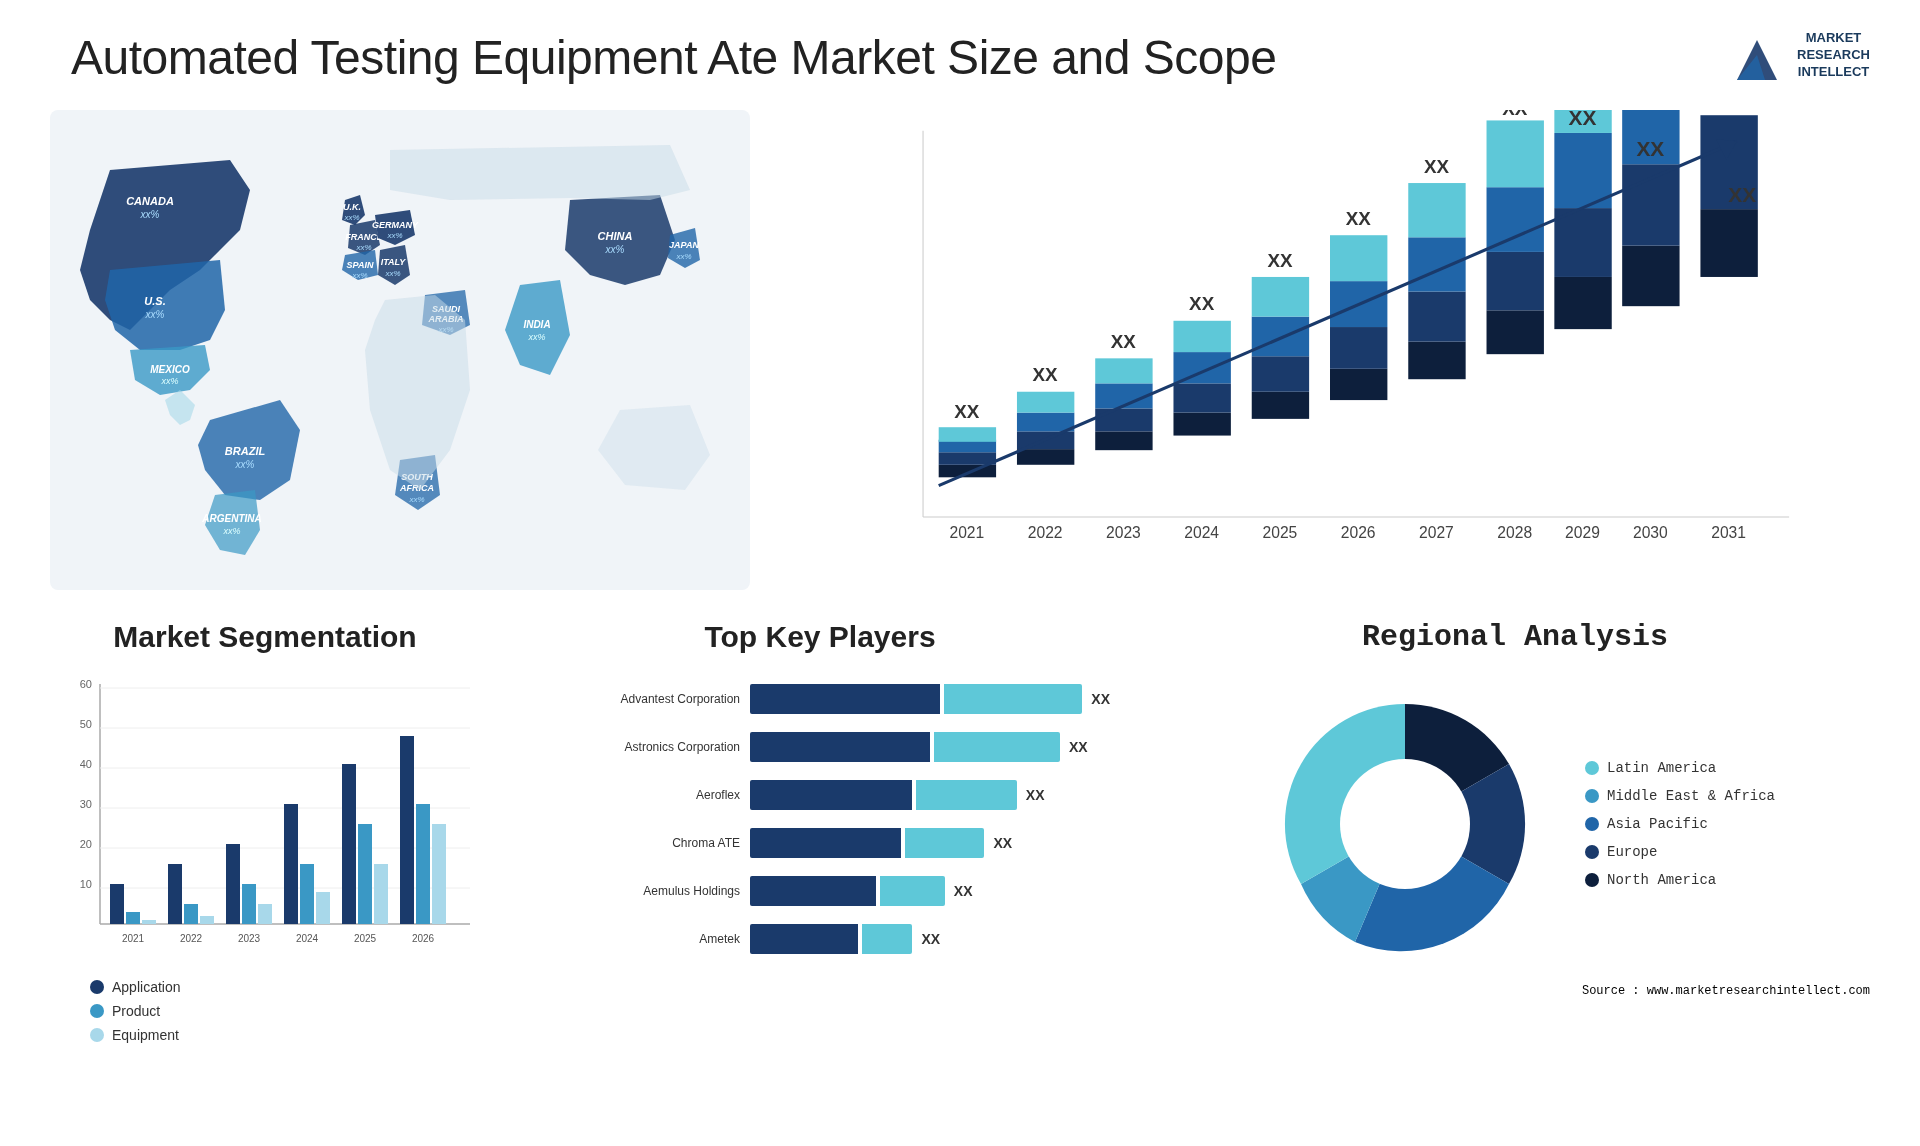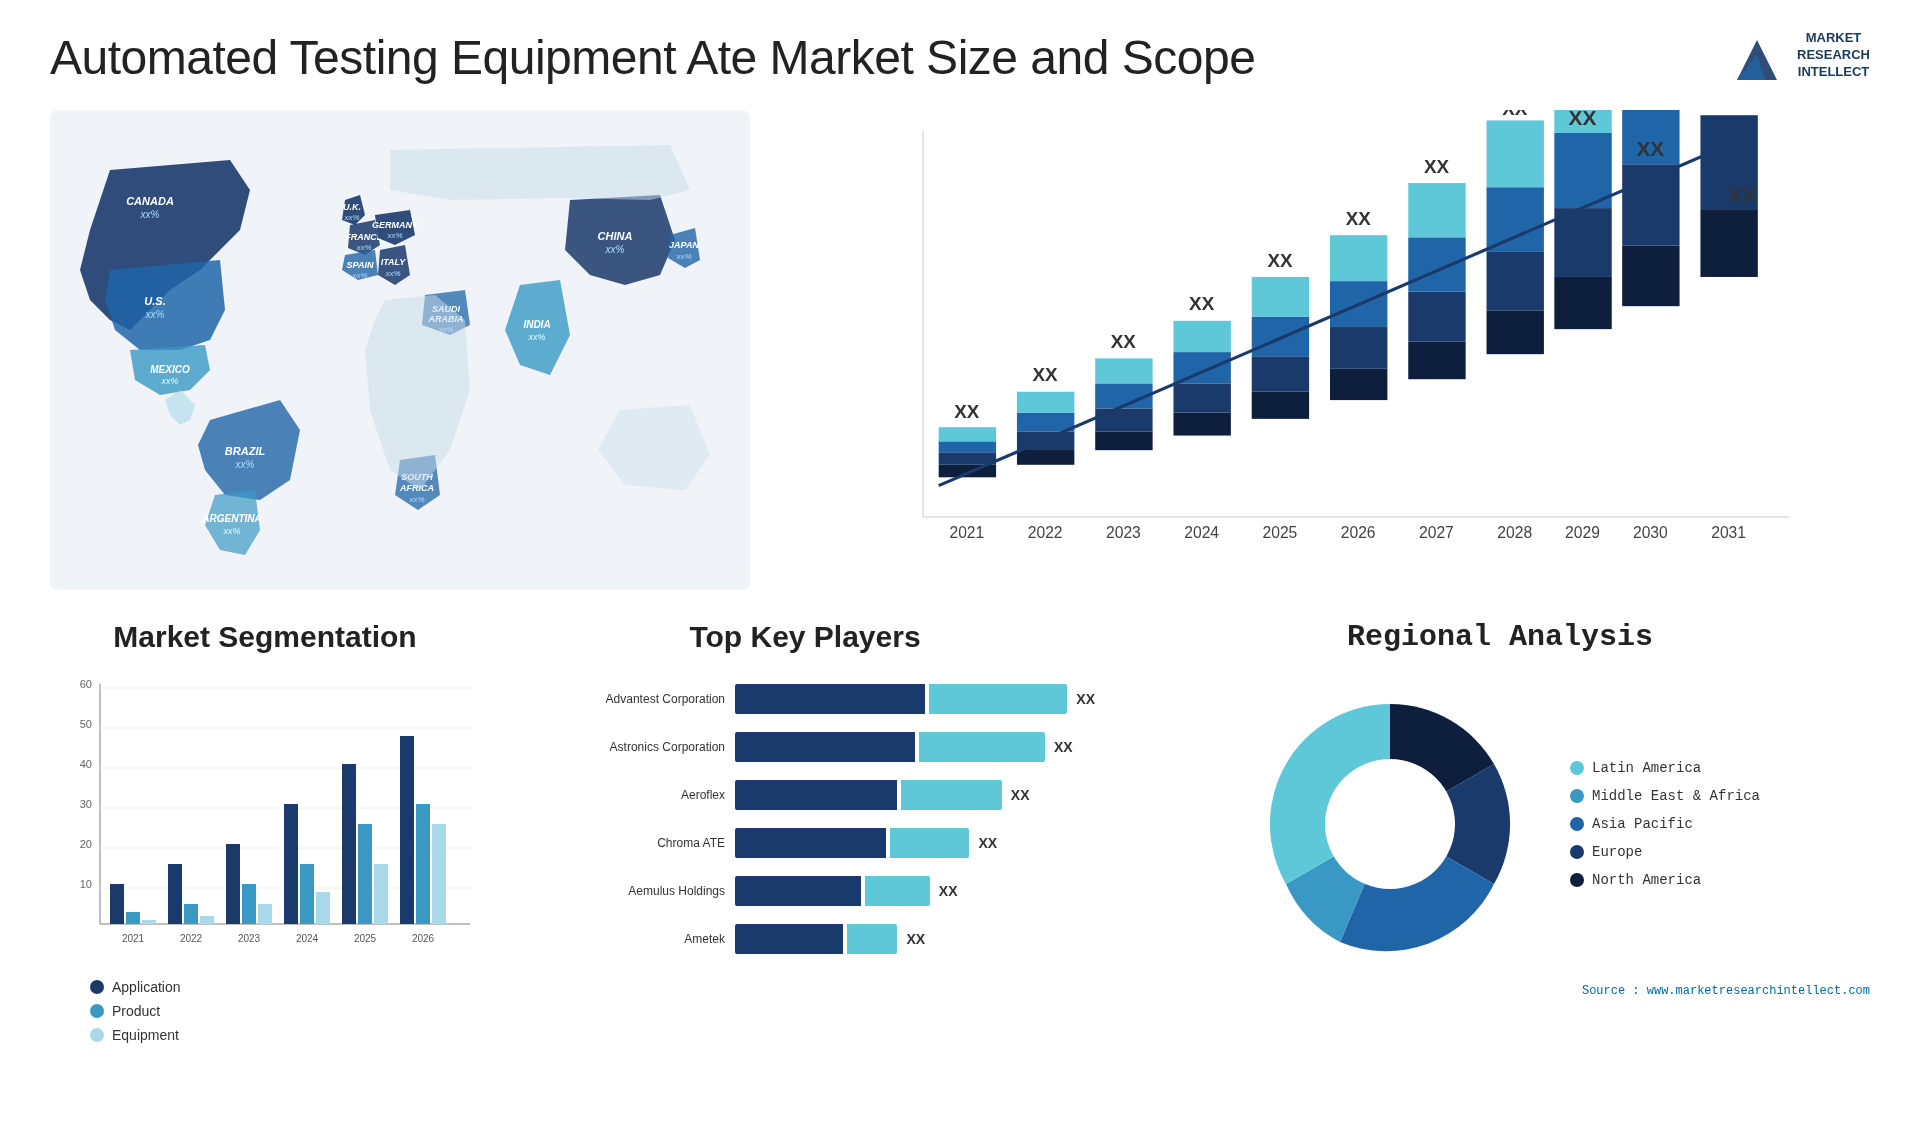--- a/index.html
+++ b/index.html
@@ -14,20 +14,21 @@
       width: 1920px;
       min-height: 1146px;
       padding: 30px 50px;
       background: #fff;
     }
     .header {
       display: flex;
       justify-content: space-between;
       align-items: flex-start;
       margin-bottom: 20px;
+      margin-left: 21px;
     }
     .title {
       font-size: 48px;
       font-weight: 400;
       color: #222;
       letter-spacing: -0.5px;
     }
     .logo {
       display: flex;
       align-items: flex-start;
@@ -60,21 +61,21 @@
       position: relative;
     }
     
     .world-map {
       width: 100%;
       height: 100%;
     }
     
     .bottom-section {
       display: flex;
-      gap: 35px;
+      gap: 50px;
       height: 460px;
     }
     .segmentation-section {
       flex: 0 0 430px;
     }
     .players-section {
       flex: 0 0 580px;
     }
     .regional-section {
       flex: 1;
@@ -170,21 +171,21 @@
     }
     .donut-legend-dot {
       width: 14px;
       height: 14px;
       border-radius: 50%;
       flex-shrink: 0;
     }
     .source-text {
       text-align: right;
       font-size: 12px;
-      color: #0369a1;
+      color: #000000;
       margin-top: 10px;
     }
   </style>
 </head>
 <body>
 
 <div class="page">
 
   <div class="header">
     <h1 class="title">Automated Testing Equipment Ate Market Size and Scope</h1>

